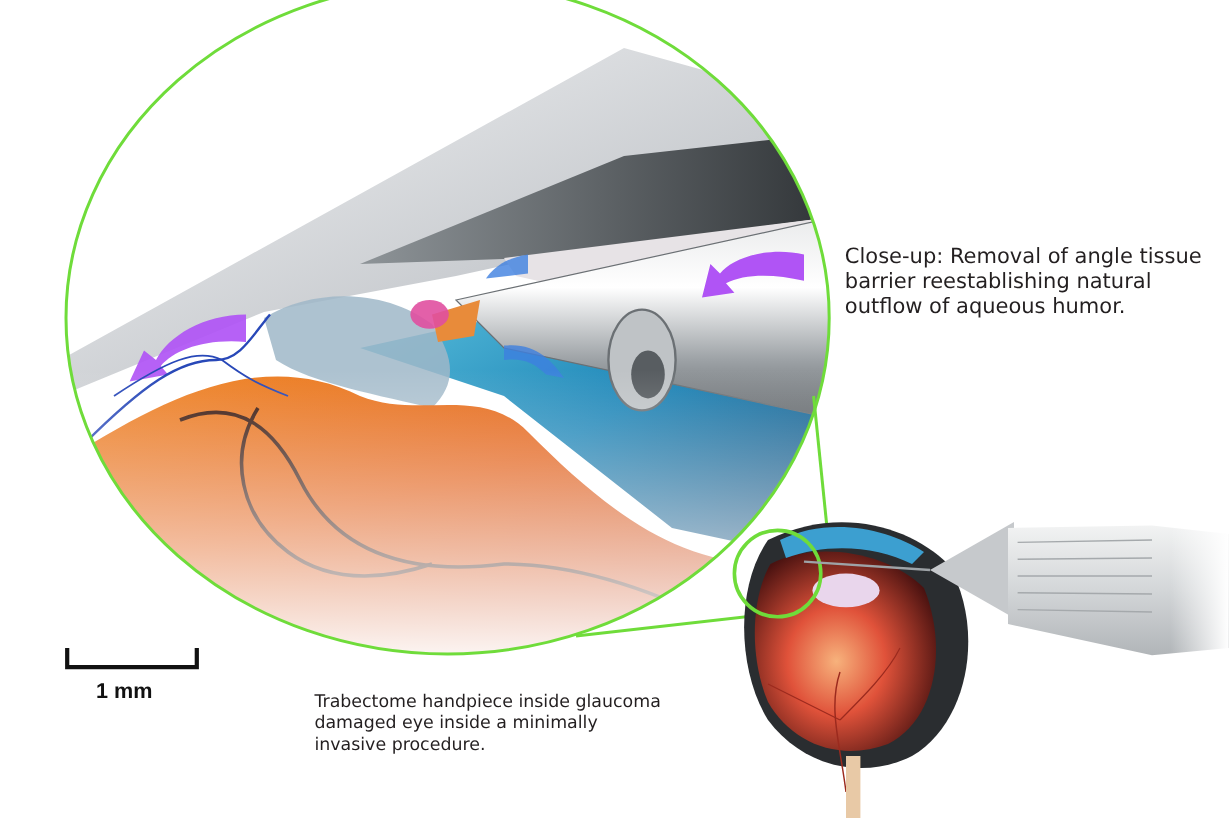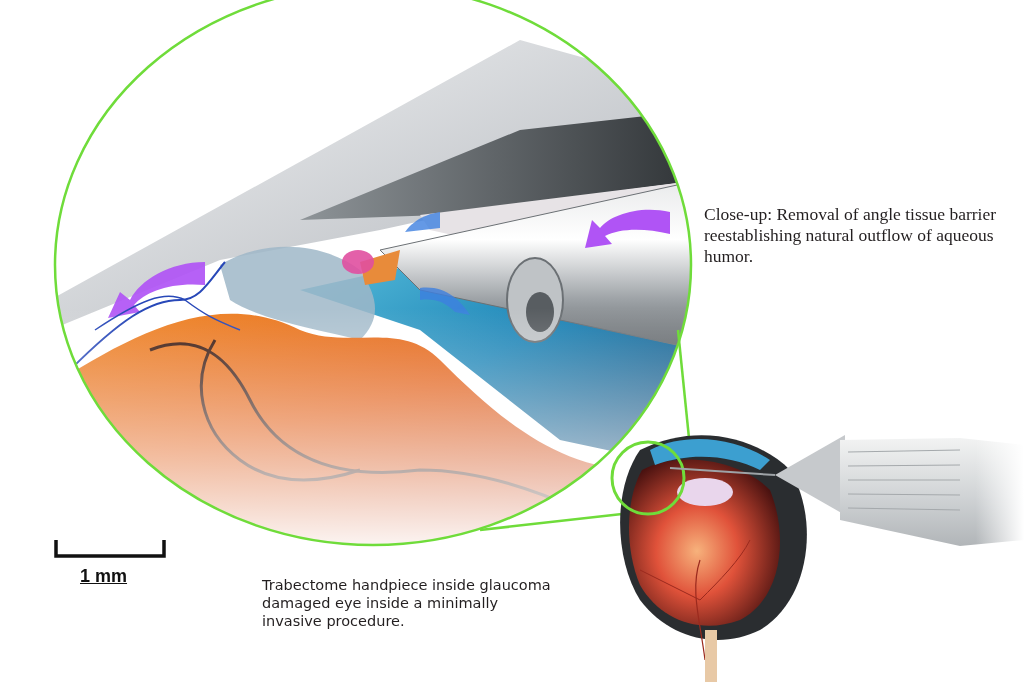--- a/index.html
+++ b/index.html
@@ -1,23 +1,23 @@
 <!DOCTYPE html>
 <html><head>
 <meta charset="utf-8">
 <style>
   html, body { margin: 0; padding: 0; background: #ffffff; }
   body { width: 1024px; height: 682px; position: relative; overflow: hidden;
          font-family: "DejaVu Sans", sans-serif; }
   .abs { position: absolute; }
   .caption { color: #231f20; font-family: "DejaVu Sans", sans-serif; }
-  #closeup-caption { left: 704px; top: 204px; width: 300px; font-size: 17.5px; line-height: 21px; font-family: Liberation Serif, serif; }
+  #closeup-caption { left: 704px; top: 204px; width: 300px; font-size: 17.5px; line-height: 21px; }
   #procedure-caption { left: 262px; top: 576px; width: 290px; font-size: 14.5px; line-height: 18px; }
   #scale-label { left: 80px; top: 566px; font-size: 18px; font-weight: bold;
-                 font-family: "Liberation Sans", sans-serif; color:#111;text-decoration:underline; }
+                 font-family: "Liberation Sans", sans-serif; color:#111; }
   svg { position: absolute; left: 0; top: 0; }
 </style>
 </head>
 <body>
 
 <svg width="1024" height="682" viewBox="0 0 1024 682">
   <defs>
     <clipPath id="bigCircle">
       <ellipse cx="373" cy="265" rx="318" ry="280"></ellipse>
     </clipPath>

